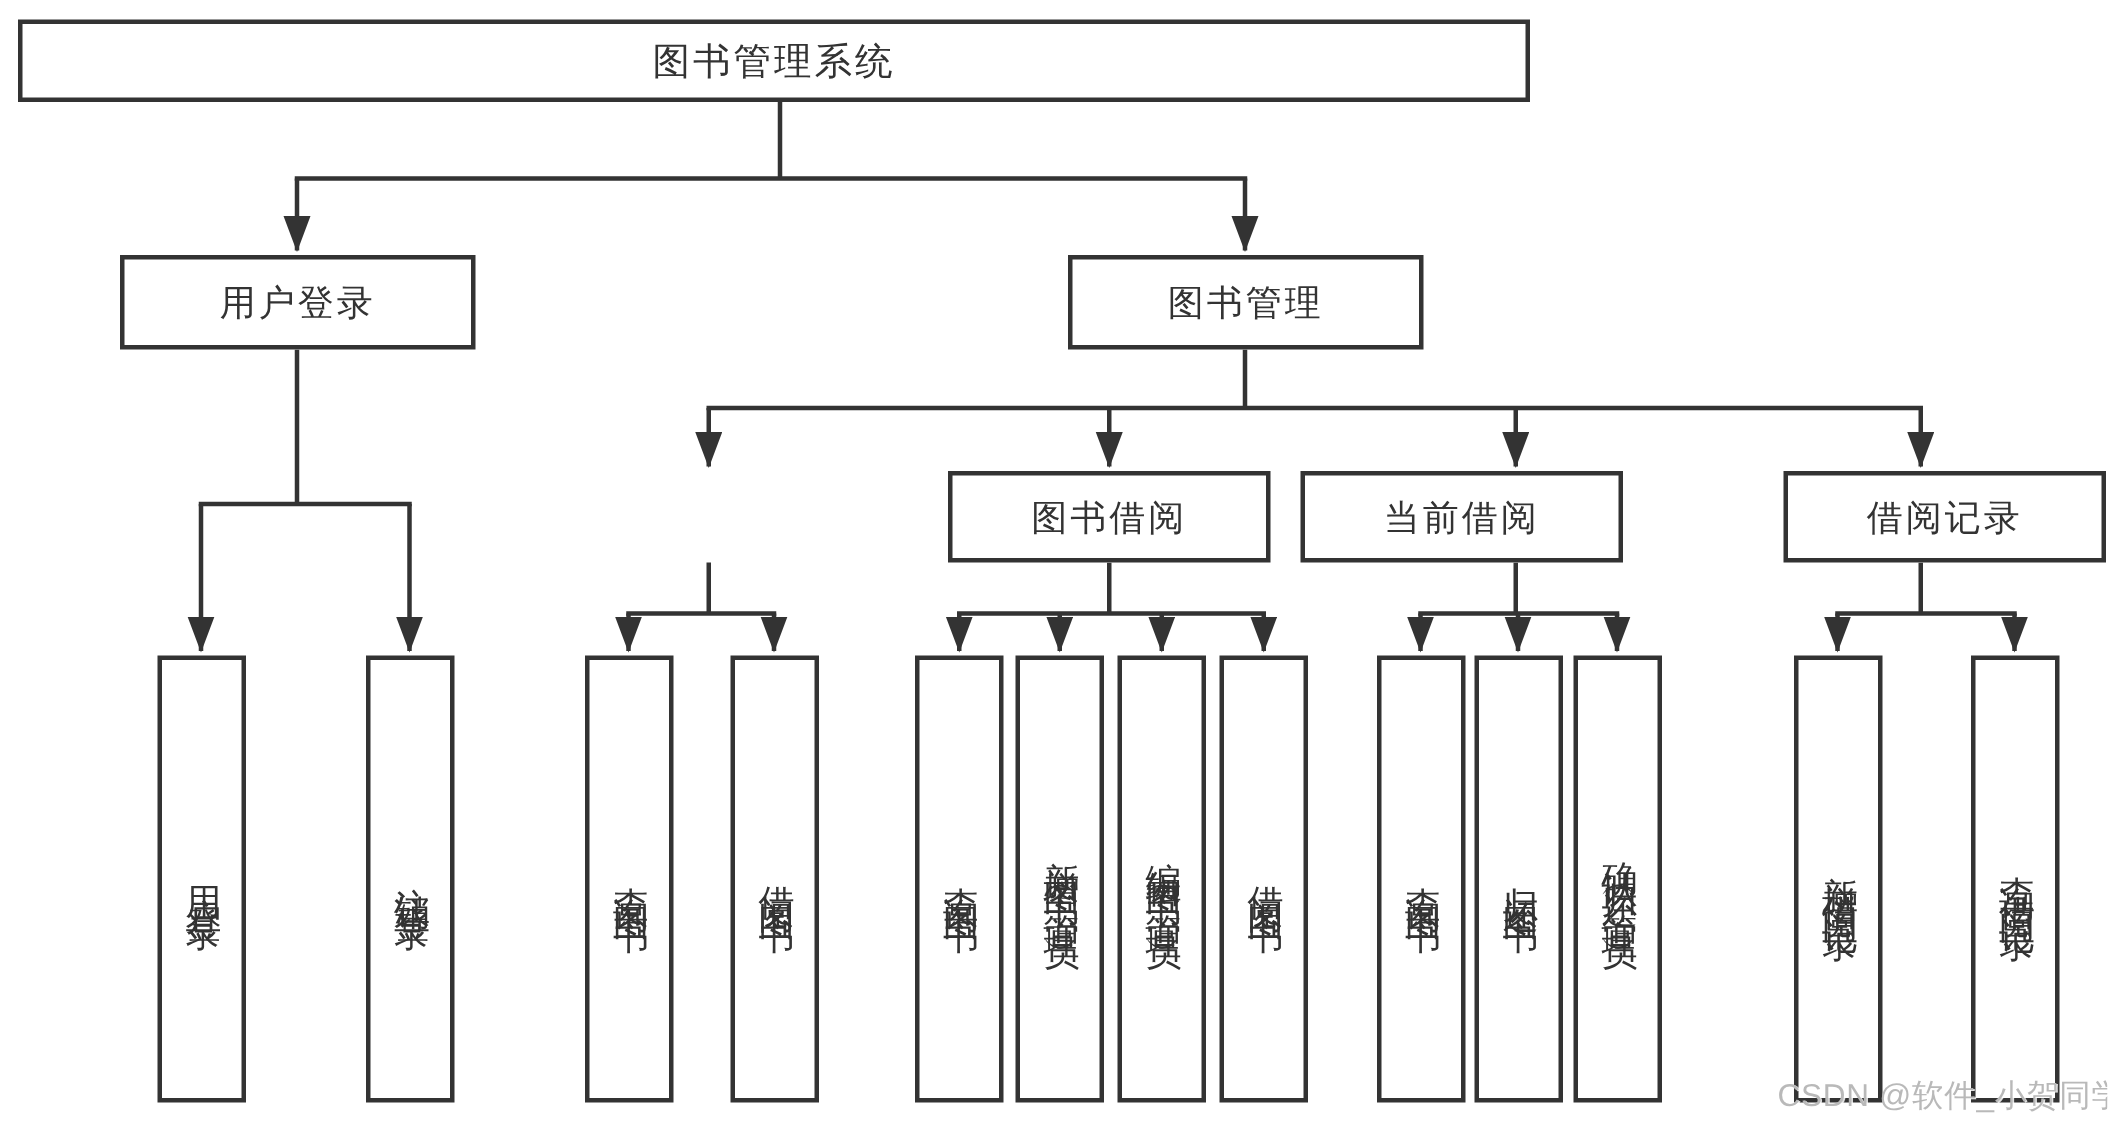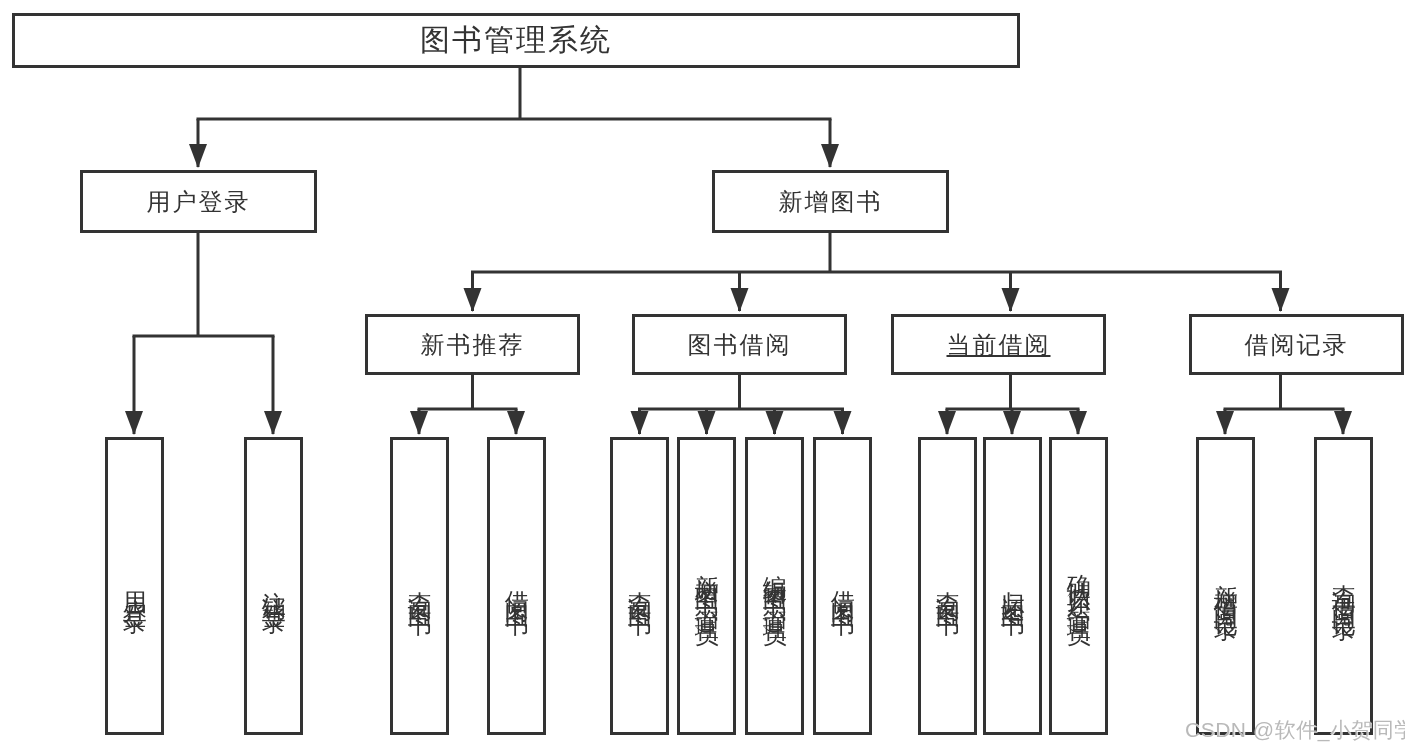--- a/index.html
+++ b/index.html
@@ -22,37 +22,37 @@
     box-sizing: border-box;
     background: #ffffff;
     border: 3px solid #333333;
     color: #333333;
     display: flex;
     align-items: center;
     justify-content: center;
     text-align: center;
   }
   .hnode { font-size: 24px; letter-spacing: 2px; }
-  .rootnode { font-size: 30px; letter-spacing: 2px; }
+  .rootnode { font-size: 25px; letter-spacing: 2px; }
   .vnode { font-size: 24px; }
   .vnode .vtext {
     writing-mode: vertical-rl;
     text-orientation: mixed;
     letter-spacing: 7px;
     line-height: 1.1;
   }
   
   .n-root   { left: 12px;   top: 13px;  width: 1008px; height: 55px; }
   .n-login  { left: 80px;   top: 170px; width: 237px;  height: 63px; }
   .n-mgmt   { left: 712px;  top: 170px; width: 237px;  height: 63px; }
 
   .n-l3 { top: 314px; height: 61px; width: 215px; }
   .n-newbooks { left: 365px; }
   .n-borrow   { left: 632px; font-family: Liberation Serif, serif; }
-  .n-current  { left: 891px; text-decoration: underline; }
+  .n-current  { left: 867px; }
   .n-records  { left: 1173px; margin-left: 16px; }
 
   .n-l4 { top: 437px; height: 298px; width: 59px; }
   .n-a1 { left: 105px;  }
   .n-a2 { left: 244px;  }
   .n-b1 { left: 390px;  }
   .n-b2 { left: 487px;  }
   .n-c1 { left: 610px;  }
   .n-c2 { left: 677px;  }
   .n-c3 { left: 745px;  }
@@ -119,23 +119,22 @@
 
       <path d="M1280.5 375 V409 M1223.5 409 H1344.5"></path>
       <line x1="1225" y1="409" x2="1225" y2="434" marker-end="url(#arrow)"></line>
       <line x1="1343" y1="409" x2="1343" y2="434" marker-end="url(#arrow)"></line>
     </g>
   </svg>
 
   <div class="node rootnode n-root">图书管理系统</div>
 
   <div class="node hnode n-login">用户登录</div>
-  <div class="node hnode n-mgmt">新增图书</div>
+  <div class="node hnode n-mgmt">图书管理</div>
 
-  <div class="node hnode n-l3 n-newbooks">新书推荐</div>
   <div class="node hnode n-l3 n-borrow">图书借阅</div>
   <div class="node hnode n-l3 n-current">当前借阅</div>
   <div class="node hnode n-l3 n-records">借阅记录</div>
 
   <div class="node vnode n-l4 n-a1">
     <span class="vtext">用户登录</span>
   </div>
   <div class="node vnode n-l4 n-a2">
     <span class="vtext">注销登录</span>
   </div>

